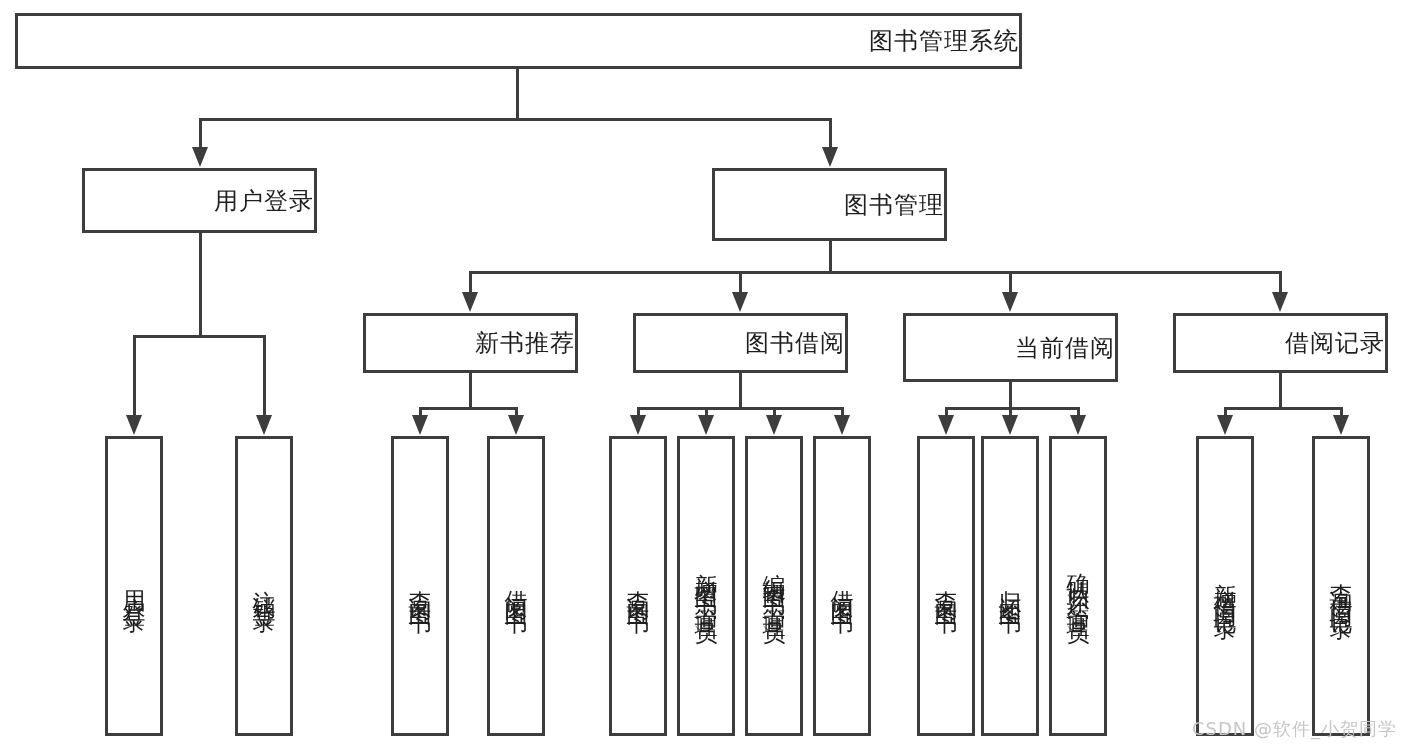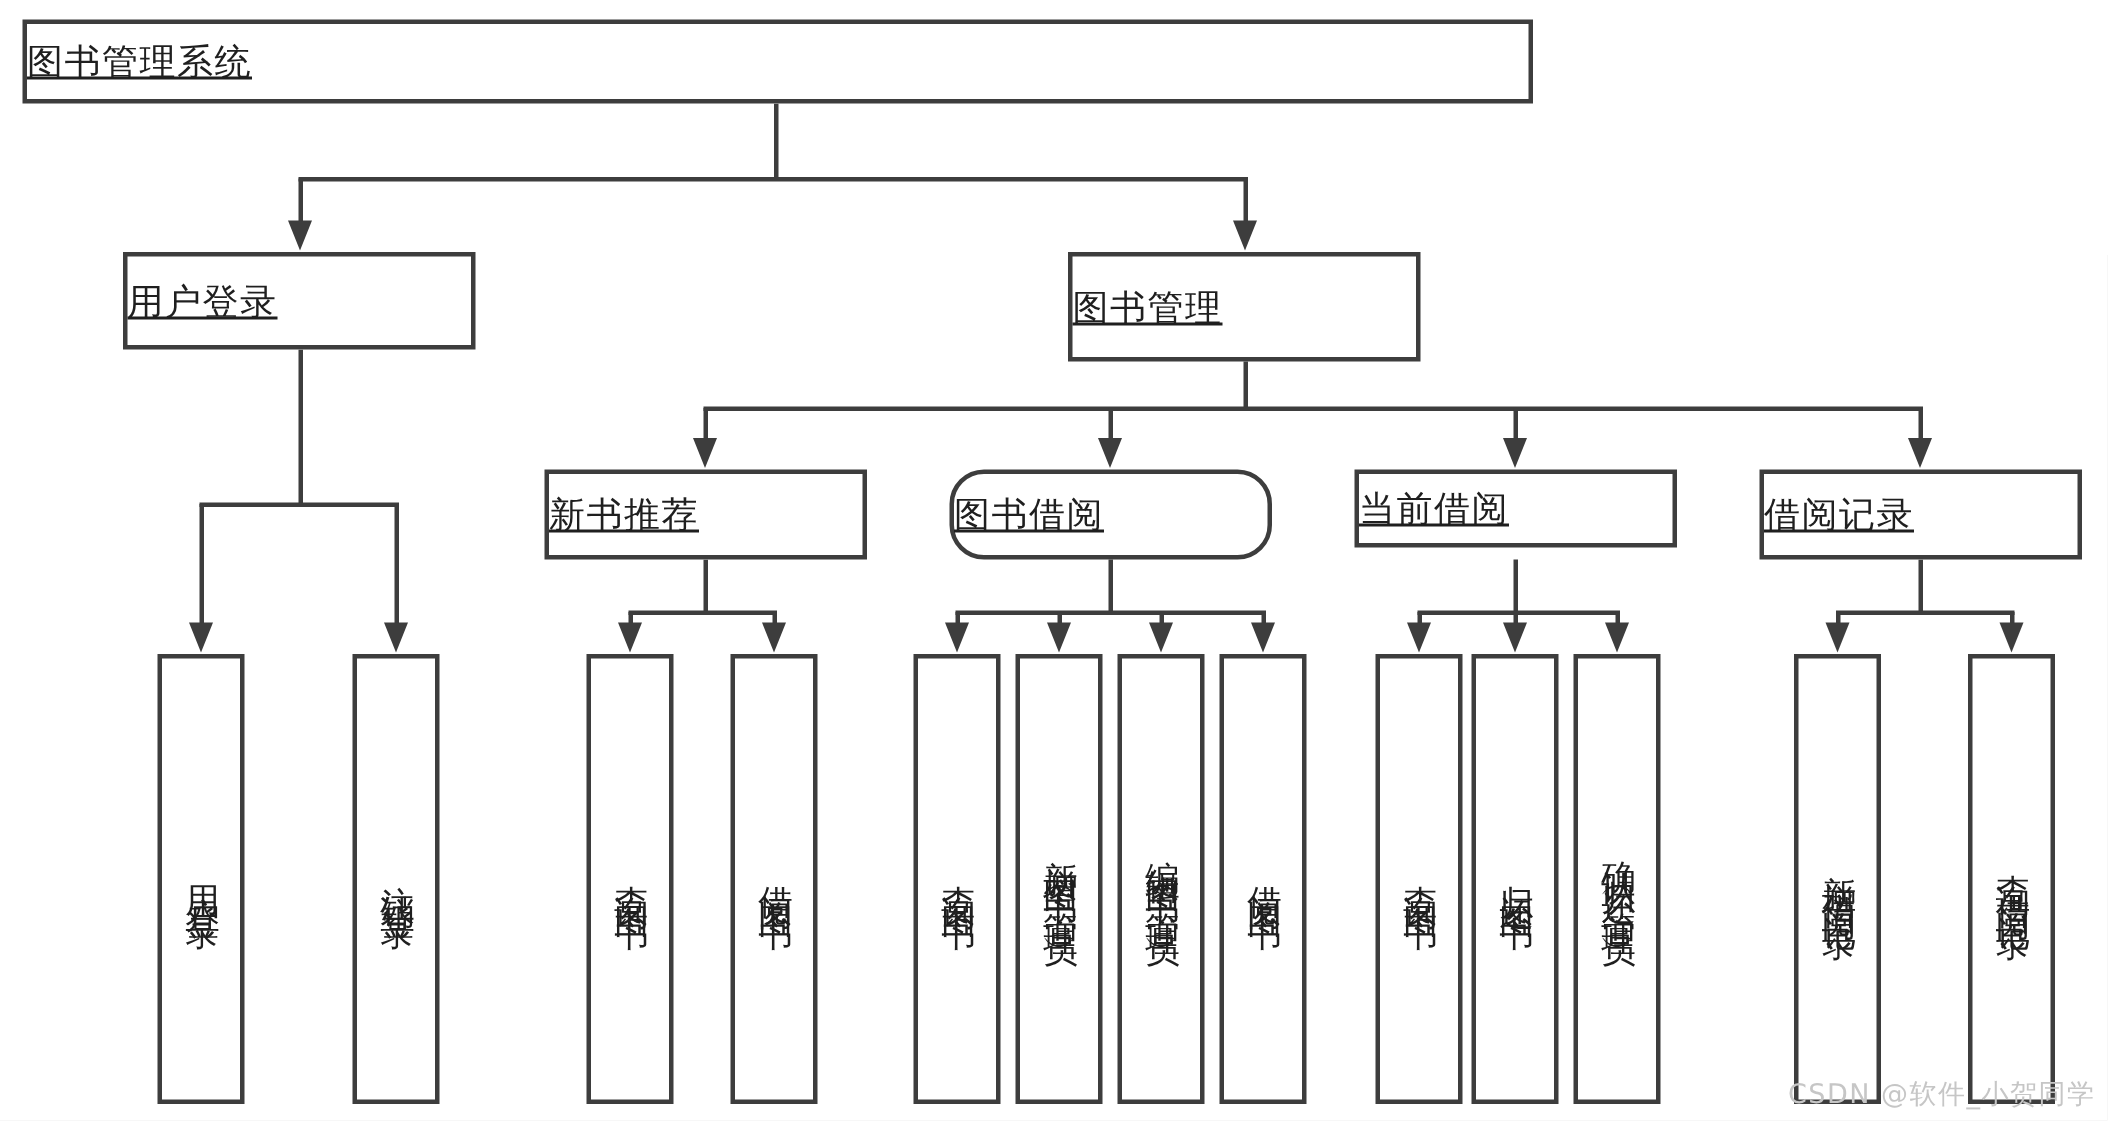--- a/index.html
+++ b/index.html
@@ -18,22 +18,21 @@
     font-family: "DejaVu Sans", "Liberation Sans", sans-serif;
     color: var(--text);
   }
   .hbox {
     position: absolute;
     box-sizing: border-box;
     border: 3px solid var(--line);
     background: var(--bg);
     display: flex;
     align-items: center;
-    justify-content: flex-start;
-    text-decoration: underline;
+    justify-content: flex-end;
   }
   .hbox span {
     font-size: 24px;
     letter-spacing: 1px;
     white-space: nowrap;
   }
   .vbox {
     position: absolute;
     box-sizing: border-box;
     border: 3px solid var(--line);
@@ -139,24 +138,24 @@
   <div class="hbox" style="left:82px; top:168px; width:235px; height:65px;">
     <span>用户登录</span>
   </div>
   <div class="hbox" style="left:712px; top:168px; width:235px; height:73px;">
     <span>图书管理</span>
   </div>
 
   <div class="hbox" style="left:363px; top:313px; width:215px; height:60px;">
     <span>新书推荐</span>
   </div>
-  <div class="hbox" style="left:633px; top:313px; width:215px; height:60px;border-radius:23px;">
+  <div class="hbox" style="left:633px; top:313px; width:215px; height:60px;">
     <span>图书借阅</span>
   </div>
-  <div class="hbox" style="left:903px; top:313px; width:215px; height:52px;">
+  <div class="hbox" style="left:903px; top:313px; width:215px; height:69px;">
     <span>当前借阅</span>
   </div>
   <div class="hbox" style="left:1173px; top:313px; width:215px; height:60px;">
     <span>借阅记录</span>
   </div>
 
   <div class="vbox" style="left:105px;">
     <span>用户登录</span>
   </div>
   <div class="vbox" style="left:235px;">

